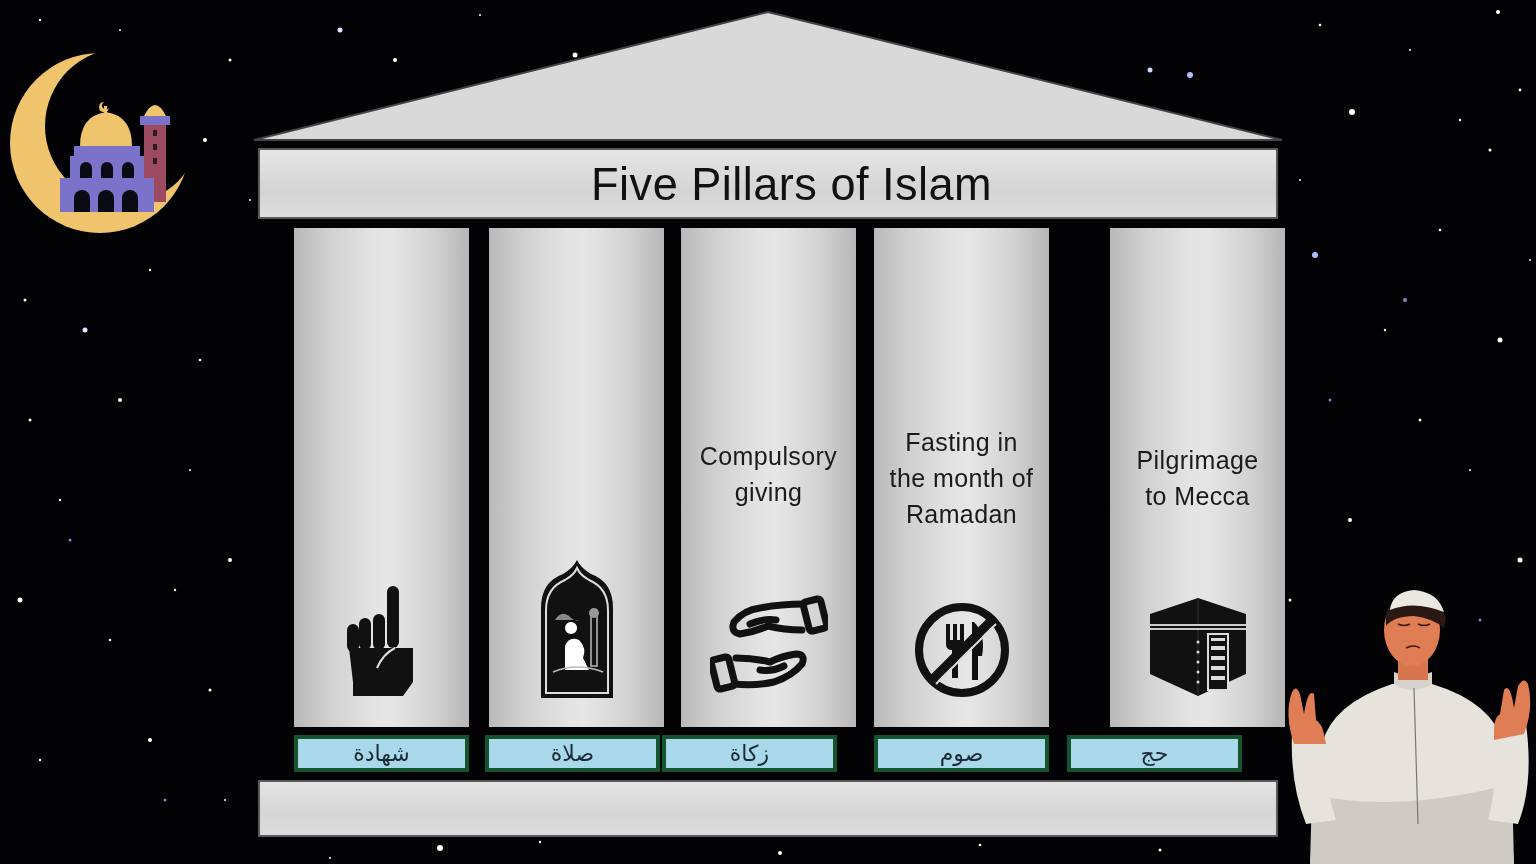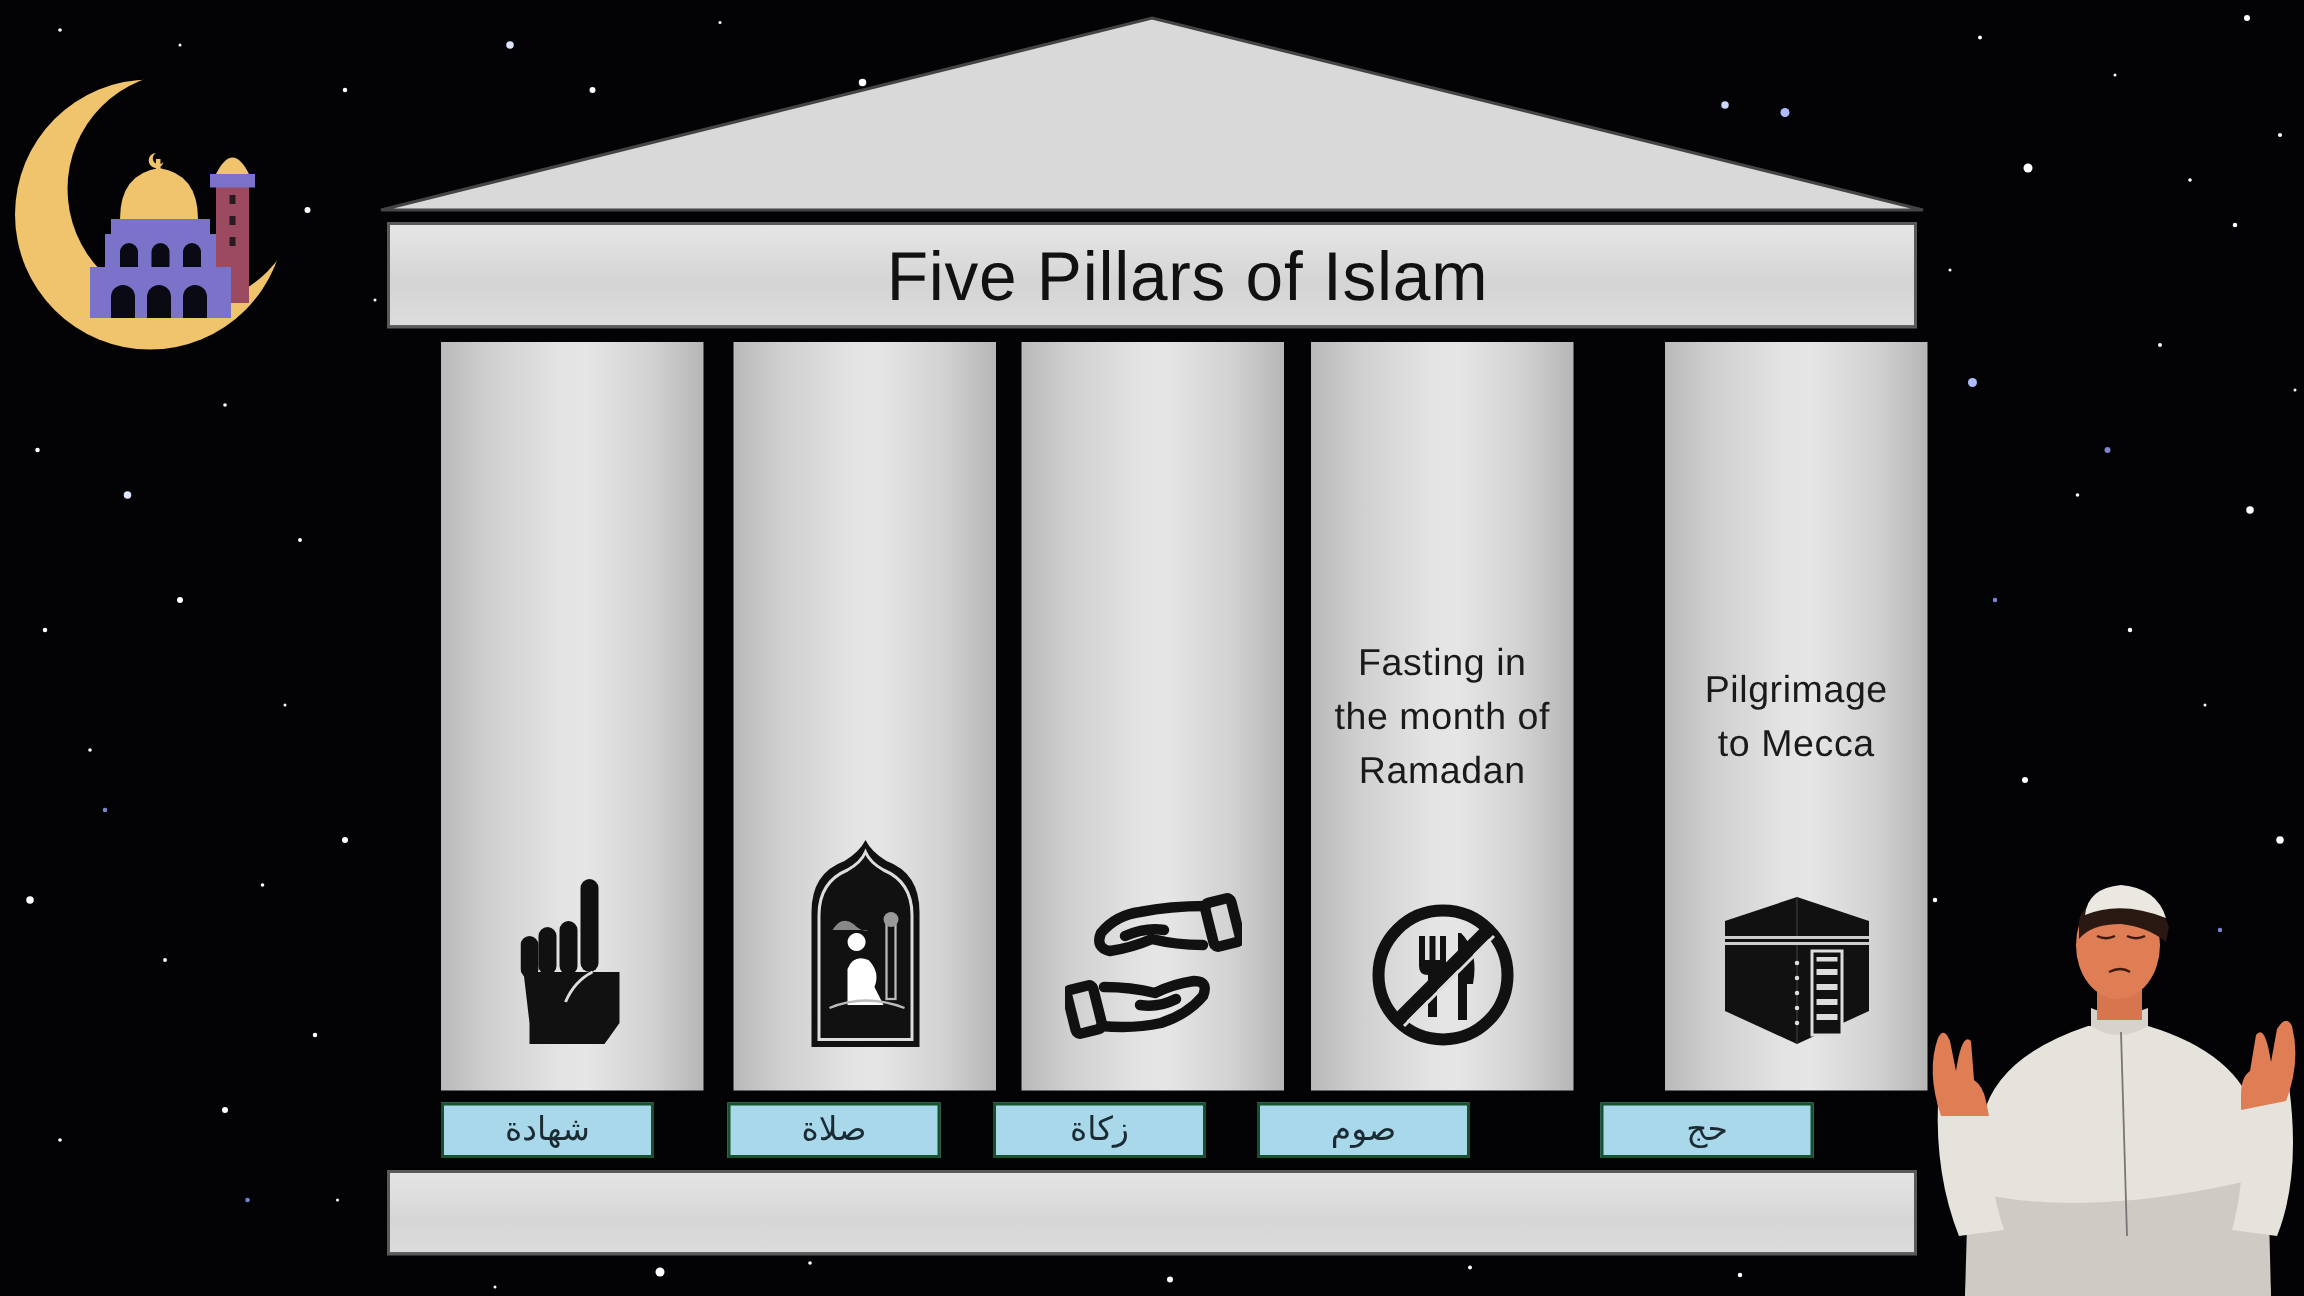--- a/index.html
+++ b/index.html
@@ -17,22 +17,22 @@
     position: absolute; top: 228px; width: 175px; height: 499px;
     background: linear-gradient(90deg, #b9b9b9 0%, #cfcfcf 18%, #e3e3e3 45%, #e6e6e6 55%, #d2d2d2 80%, #b6b6b6 100%);
     z-index: 2;
   }
   .pillar-label {
     position: absolute; left: 0; right: 0; text-align: center; font-size: 25px; line-height: 36px; color: #1a1a1a;
     white-space: pre-line; letter-spacing: 0.4px;
   }
   .pillar-icon { position: absolute; left: 50%; transform: translateX(-50%); }
   .arabic {
-    position: absolute; top: 735px; width: 142px; height: 37px; background: #a8d8ea;
-    border: 2px solid #14532d; display: flex; align-items: center; justify-content: center;
+    position: absolute; top: 735px; width: 175px; height: 37px; background: #a8d8ea;
+    border: 4px solid #14532d; display: flex; align-items: center; justify-content: center;
     font-family: "DejaVu Sans", sans-serif; font-size: 22px; color: #1b2b33; direction: rtl; z-index: 2;
   }
   .base {
     position: absolute; left: 258px; top: 780px; width: 1020px; height: 57px;
     background: linear-gradient(#e4e4e4, #d6d6d6 60%, #dcdcdc); border: 2px solid #5a5a5a; z-index: 2;
   }
   .logo { position: absolute; left: 8px; top: 48px; z-index: 2; }
   .person { position: absolute; left: 1282px; top: 584px; z-index: 2; }
 </style>
 </head>
@@ -163,20 +163,22 @@
     <path d="M7 135 V52 Q7 30 26 22 Q35 17 38 10 Q41 17 50 22 Q69 30 69 52 V135 Z" fill="none" stroke="#ddd" stroke-width="2"></path>
     <path d="M16 62 Q22 52 30 58 Q36 64 40 62" fill="#888"></path>
     <rect x="52" y="58" width="6" height="50" fill="none" stroke="#bbb" stroke-width="1.5"></rect>
     <circle cx="55" cy="55" r="5" fill="#999"></circle>
     <path d="M32 76 a6 6 0 1 1 0.1 0 Z M26 88 Q30 78 40 82 Q48 90 44 100 L50 112 H26 Z" fill="#fff"></path>
     <path d="M14 114 Q38 104 64 114" stroke="#bbb" stroke-width="1.5" fill="none"></path>
   </svg>
 </div>
 
 <div class="pillar" style="left:681px">
+  <div class="pillar-label" style="top:210px">Compulsory
+giving</div>
   <svg class="pillar-icon" style="top:364px" width="118" height="104" viewBox="0 0 118 104">
     <g fill="none" stroke="#111" stroke-width="7" stroke-linejoin="round" stroke-linecap="round">
       <rect x="96" y="8" width="18" height="30" rx="3" transform="rotate(-14 105 23)"></rect>
       <path d="M94 12 Q70 12 50 16 Q34 18 24 30 Q20 40 30 42 Q44 40 58 34 Q74 38 92 38"></path>
       <path d="M40 32 Q54 26 66 28"></path>
       <rect x="4" y="66" width="18" height="30" rx="3" transform="rotate(-14 13 81)"></rect>
       <path d="M24 92 Q46 94 64 90 Q82 84 92 72 Q96 62 86 62 Q72 64 60 70 Q44 66 26 66"></path>
       <path d="M74 74 Q62 80 50 78"></path>
     </g>
   </svg>
@@ -219,21 +221,21 @@
         <rect x="63" y="60" width="14" height="4"></rect>
         <rect x="63" y="70" width="14" height="4"></rect>
         <rect x="63" y="80" width="14" height="4"></rect>
       </g>
   </svg>
 </div>
 
 <div class="arabic" style="left:294px">شهادة</div>
 <div class="arabic" style="left:485px">صلاة</div>
 <div class="arabic" style="left:662px">زكاة</div>
-<div class="arabic" style="left:838px">صوم</div>
+<div class="arabic" style="left:874px">صوم</div>
 <div class="arabic" style="left:1067px">حج</div>
 
 <div class="base"></div>
 
 <svg class="person" width="254" height="280" viewBox="0 0 254 280">
 
   <path d="M40 160 Q50 120 110 100 L150 100 Q210 118 222 160 L232 280 H28 Z" fill="#e6e2dc"></path>
   <path d="M30 210 Q110 230 230 200 L232 280 H28 Z" fill="#cfcbc4"></path>
 
   <path d="M10 150 Q8 200 24 240 L54 236 Q42 200 44 160 Z" fill="#e6e2dc"></path>

